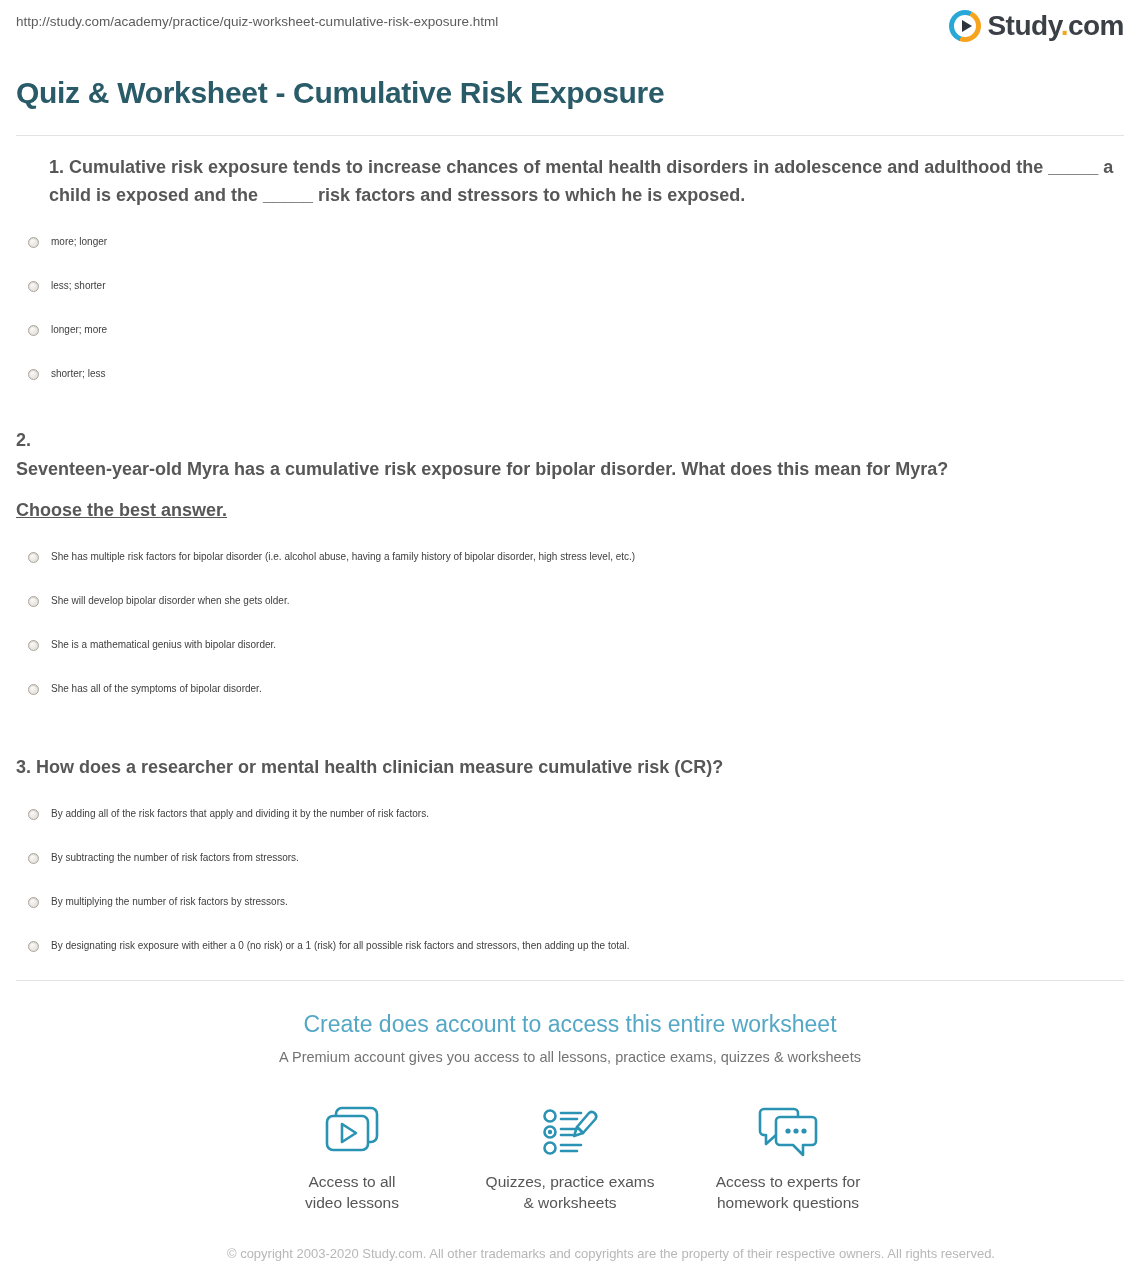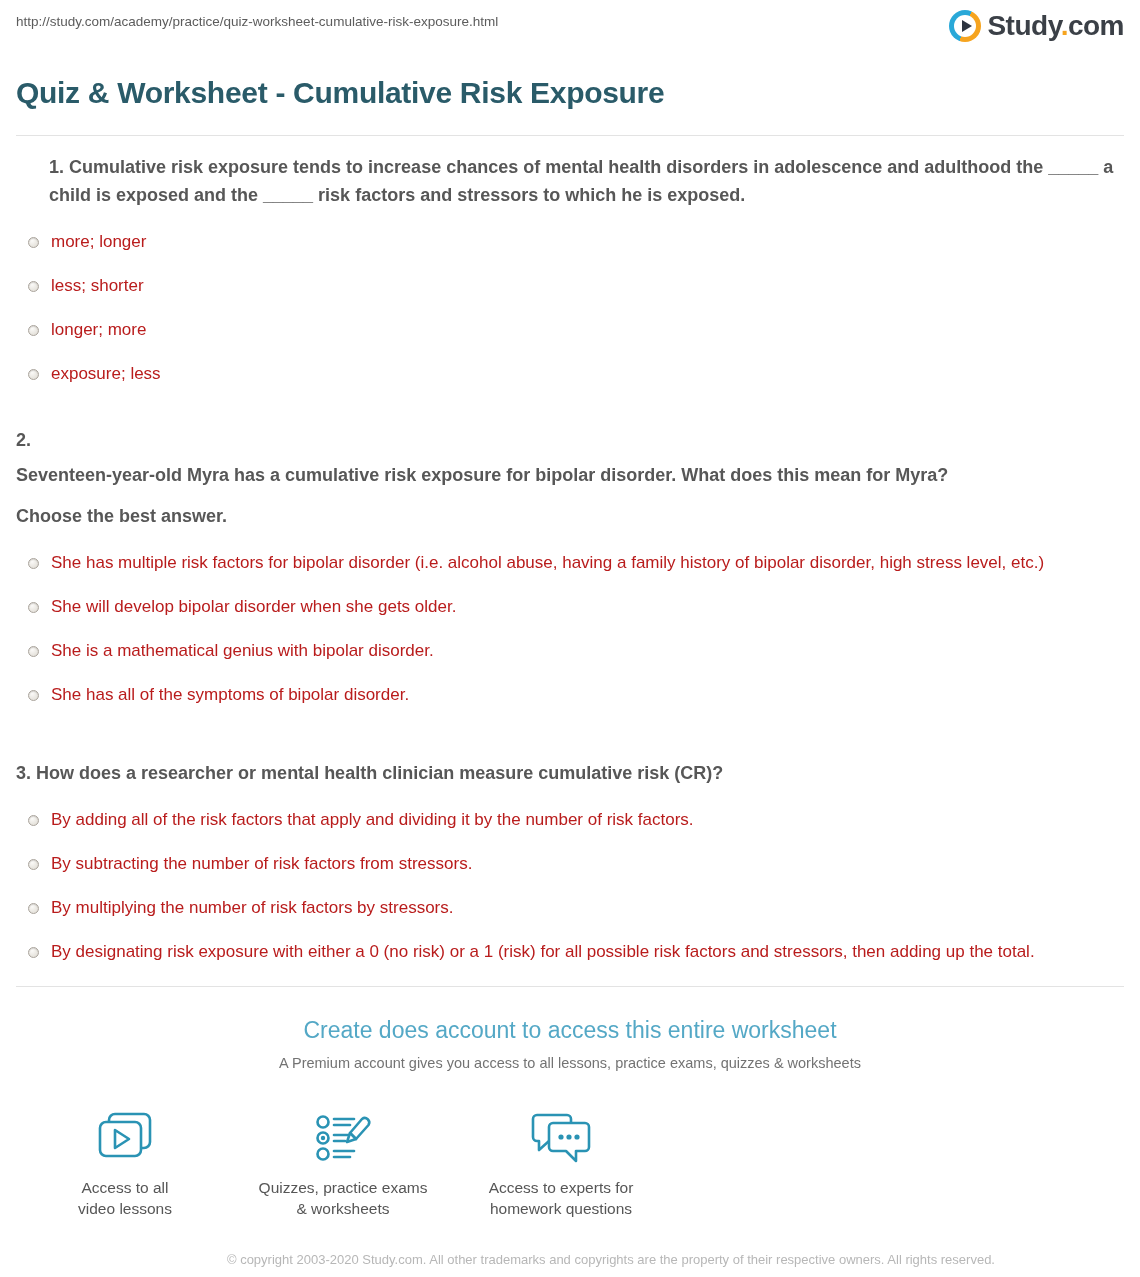--- a/index.html
+++ b/index.html
@@ -70,64 +70,65 @@
   .q-prompt {
     font-size: 18px;
     font-weight: 700;
     color: #575757;
     line-height: 28px;
     margin: 0;
     max-width: 1108px;
   }
   .q1 { margin-top: 17px; margin-left: 33px; }
   .q-number { margin-top: 42px; }
-  .q-sub { margin-top: 7px; }
-  .q-instruction { margin-top: 13px; }
+  .q-sub { margin-top: 1px; }
+  .q-instruction { margin-top: 13px; text-decoration: underline; }
   .q3 { margin-top: 54px; }
 
   .options { margin-top: 23px; padding-left: 12px; }
   .option {
     display: flex;
     align-items: center;
     gap: 12px;
     margin-bottom: 24px;
     min-height: 20px;
     cursor: pointer;
   }
   .radio {
     flex: 0 0 auto;
     width: 11px; height: 11px;
     border-radius: 50%;
     border: 1px solid #aaa49c;
     background: radial-gradient(circle at 35% 30%, #fbfaf8, #ddd9d1);
     box-shadow: inset 0 1px 1px rgba(0,0,0,0.12);
   }
   .option-label {
-    font-size: 17px;
-    color: #b91c1c;
+    font-size: 10px;
+    color: #404040;
     line-height: 20px;
   }
 
   
   .footer-divider { margin-top: 22px; }
   .footer-heading {
     text-align: center;
     color: #54a8c6;
     font-size: 23px;
     font-weight: 400;
     margin: 30px 0 0 0;
   }
   .footer-sub {
     text-align: center;
     color: #737373;
     font-size: 14.5px;
     margin-top: 11px;
   }
   .features {
     display: flex;
+    justify-content: center;
     margin-top: 36px;
   }
   .feature { width: 218px; text-align: center; }
   .feature-icon { height: 60px; display: flex; align-items: flex-end; justify-content: center; }
   .feature-label {
     font-size: 15.5px;
     color: #565656;
     line-height: 21px;
     margin-top: 10px;
   }
@@ -170,21 +171,21 @@
       <div class="option">
         <span class="radio"></span>
         <span class="option-label">less; shorter</span>
       </div>
       <div class="option">
         <span class="radio"></span>
         <span class="option-label">longer; more</span>
       </div>
       <div class="option">
         <span class="radio"></span>
-        <span class="option-label">exposure; less</span>
+        <span class="option-label">shorter; less</span>
       </div>
     </div>
   </div>
 
   <div>
     <p class="q-prompt q-number">2.</p>
     <p class="q-prompt q-sub">Seventeen-year-old Myra has a cumulative risk exposure for bipolar disorder. What does this mean for Myra?</p>
     <p class="q-prompt q-instruction">Choose the best answer.</p>
     <div class="options">
       <div class="option">

